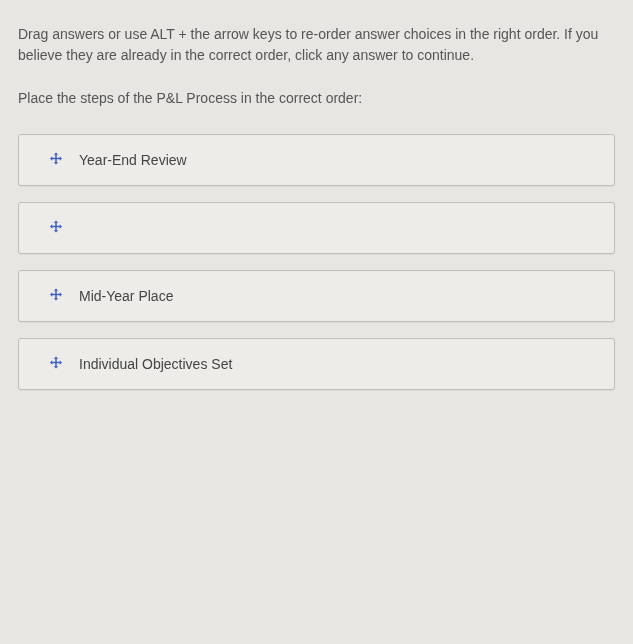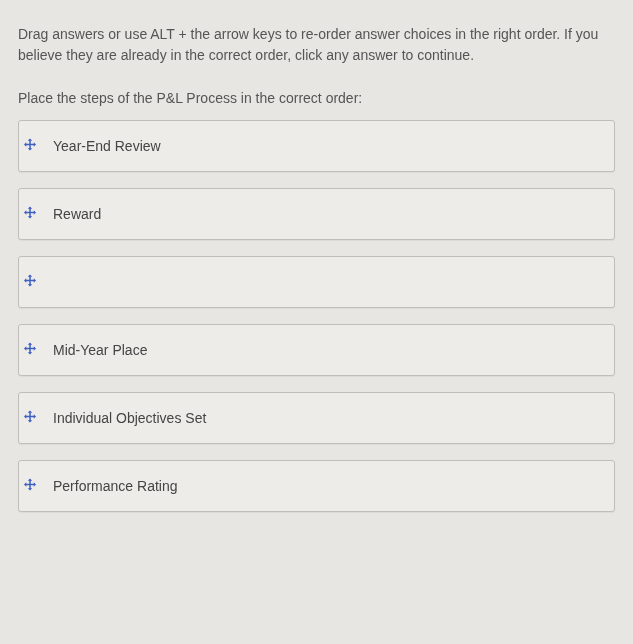--- a/index.html
+++ b/index.html
@@ -17,34 +17,34 @@
     .instructions {
       font-size: 14px;
       line-height: 1.5;
       color: #555;
       margin-bottom: 24px;
       margin-top: 8px;
     }
     .question {
       font-size: 14px;
       color: #555;
-      margin-bottom: 14px;
+      margin-bottom: 28px;
     }
     .answer-list {
       display: flex;
       flex-direction: column;
       gap: 16px;
     }
     .answer-item {
       display: flex;
       align-items: center;
       background: #eeece9;
       border: 1px solid #c0beba;
       border-radius: 3px;
-      padding: 16px 2px;
+      padding: 16px 28px;
       cursor: move;
       box-shadow: 0 1px 1px rgba(0,0,0,0.05);
     }
     .drag-icon {
       flex-shrink: 0;
       width: 18px;
       height: 18px;
       margin-right: 14px;
       color: #3e5fbf;
     }
@@ -73,46 +73,30 @@
         </svg>
     </span>
     <span class="answer-label">Year-End Review</span>
   </div>
   <div class="answer-item">
     <span class="drag-icon">
       <svg viewBox="0 0 24 24">
           <path fill="currentColor" d="M12 2l3 3h-2v4h4V7l3 3-3 3v-2h-4v4h2l-3 3-3-3h2v-4H7v2l-3-3 3-3v2h4V5H9l3-3z"></path>
         </svg>
     </span>
-    <span class="answer-label">Reward</span>
-  </div>
-  <div class="answer-item">
-    <span class="drag-icon">
-      <svg viewBox="0 0 24 24">
-          <path fill="currentColor" d="M12 2l3 3h-2v4h4V7l3 3-3 3v-2h-4v4h2l-3 3-3-3h2v-4H7v2l-3-3 3-3v2h4V5H9l3-3z"></path>
-        </svg>
-    </span>
   </div>
   <div class="answer-item">
     <span class="drag-icon">
       <svg viewBox="0 0 24 24">
           <path fill="currentColor" d="M12 2l3 3h-2v4h4V7l3 3-3 3v-2h-4v4h2l-3 3-3-3h2v-4H7v2l-3-3 3-3v2h4V5H9l3-3z"></path>
         </svg>
     </span>
     <span class="answer-label">Mid-Year Place</span>
   </div>
   <div class="answer-item">
     <span class="drag-icon">
       <svg viewBox="0 0 24 24">
           <path fill="currentColor" d="M12 2l3 3h-2v4h4V7l3 3-3 3v-2h-4v4h2l-3 3-3-3h2v-4H7v2l-3-3 3-3v2h4V5H9l3-3z"></path>
         </svg>
     </span>
     <span class="answer-label">Individual Objectives Set</span>
   </div>
-  <div class="answer-item">
-    <span class="drag-icon">
-      <svg viewBox="0 0 24 24">
-          <path fill="currentColor" d="M12 2l3 3h-2v4h4V7l3 3-3 3v-2h-4v4h2l-3 3-3-3h2v-4H7v2l-3-3 3-3v2h4V5H9l3-3z"></path>
-        </svg>
-    </span>
-    <span class="answer-label">Performance Rating</span>
-  </div>
 </div>
 
 </body></html>

